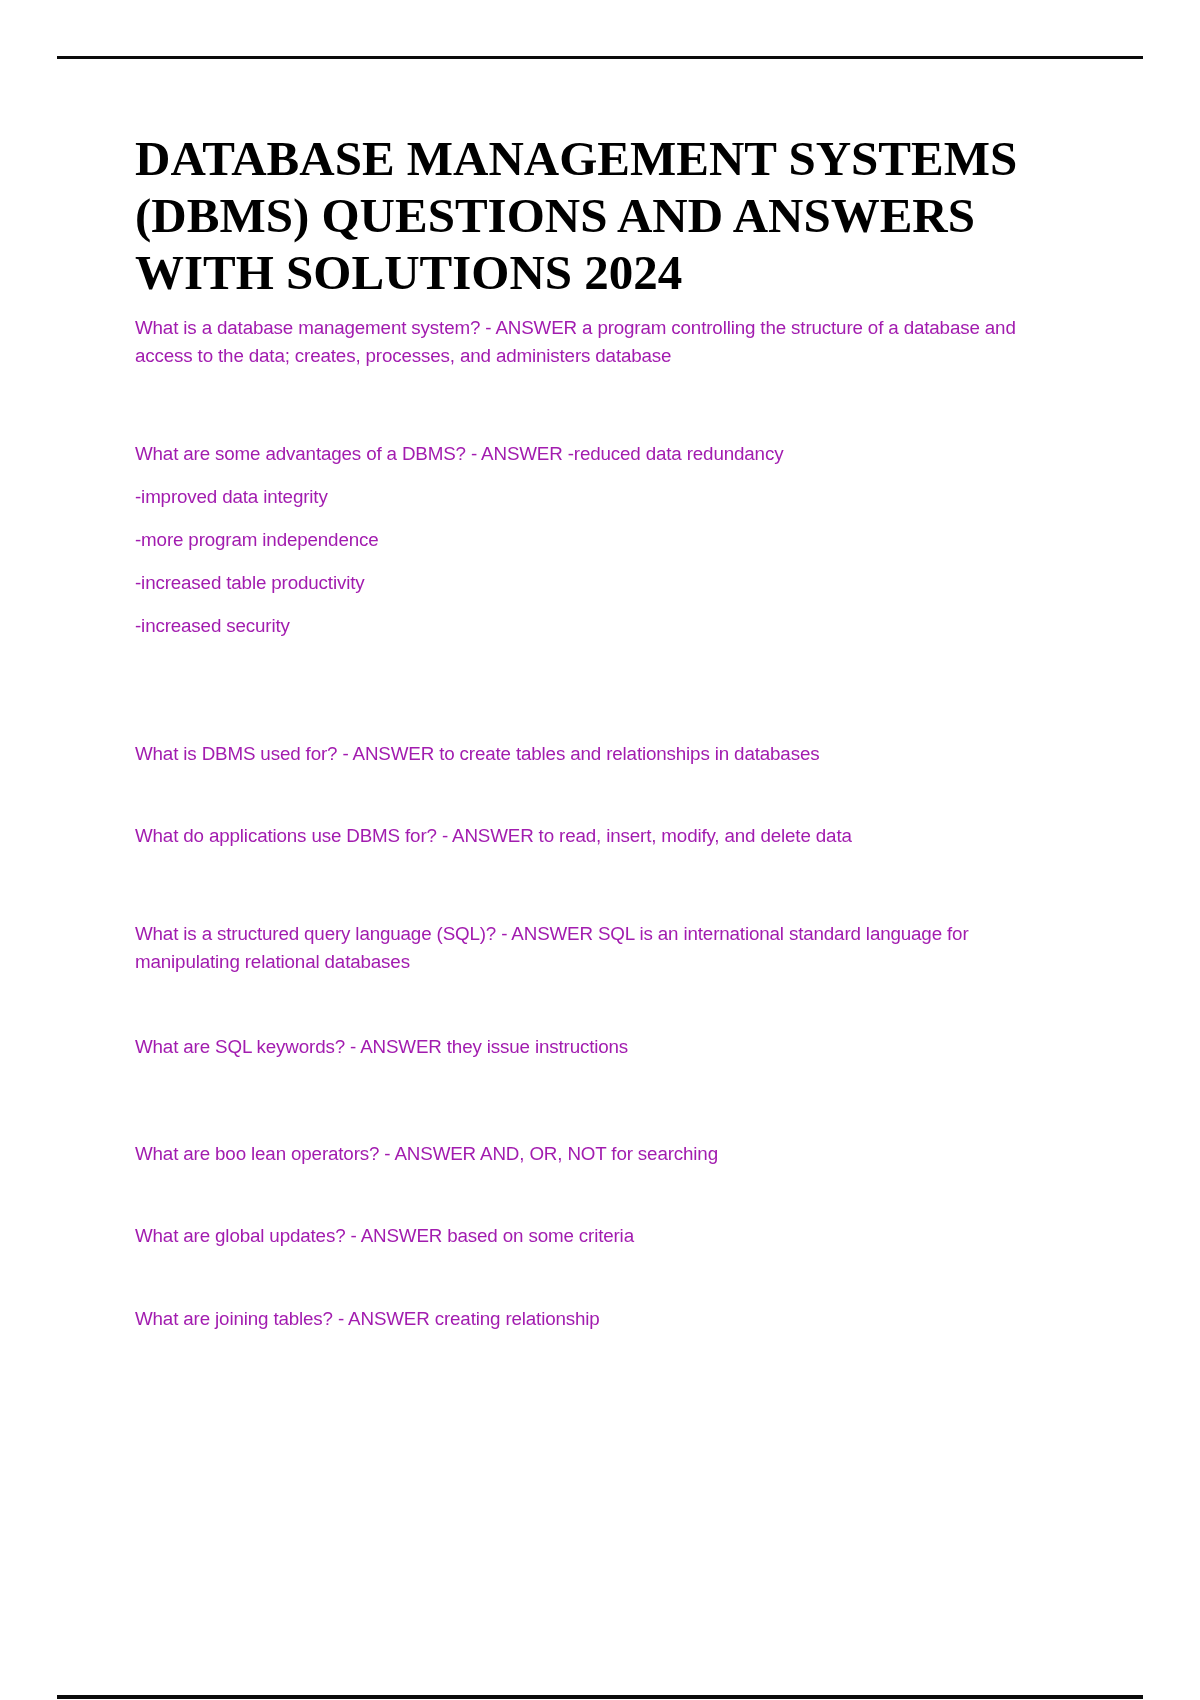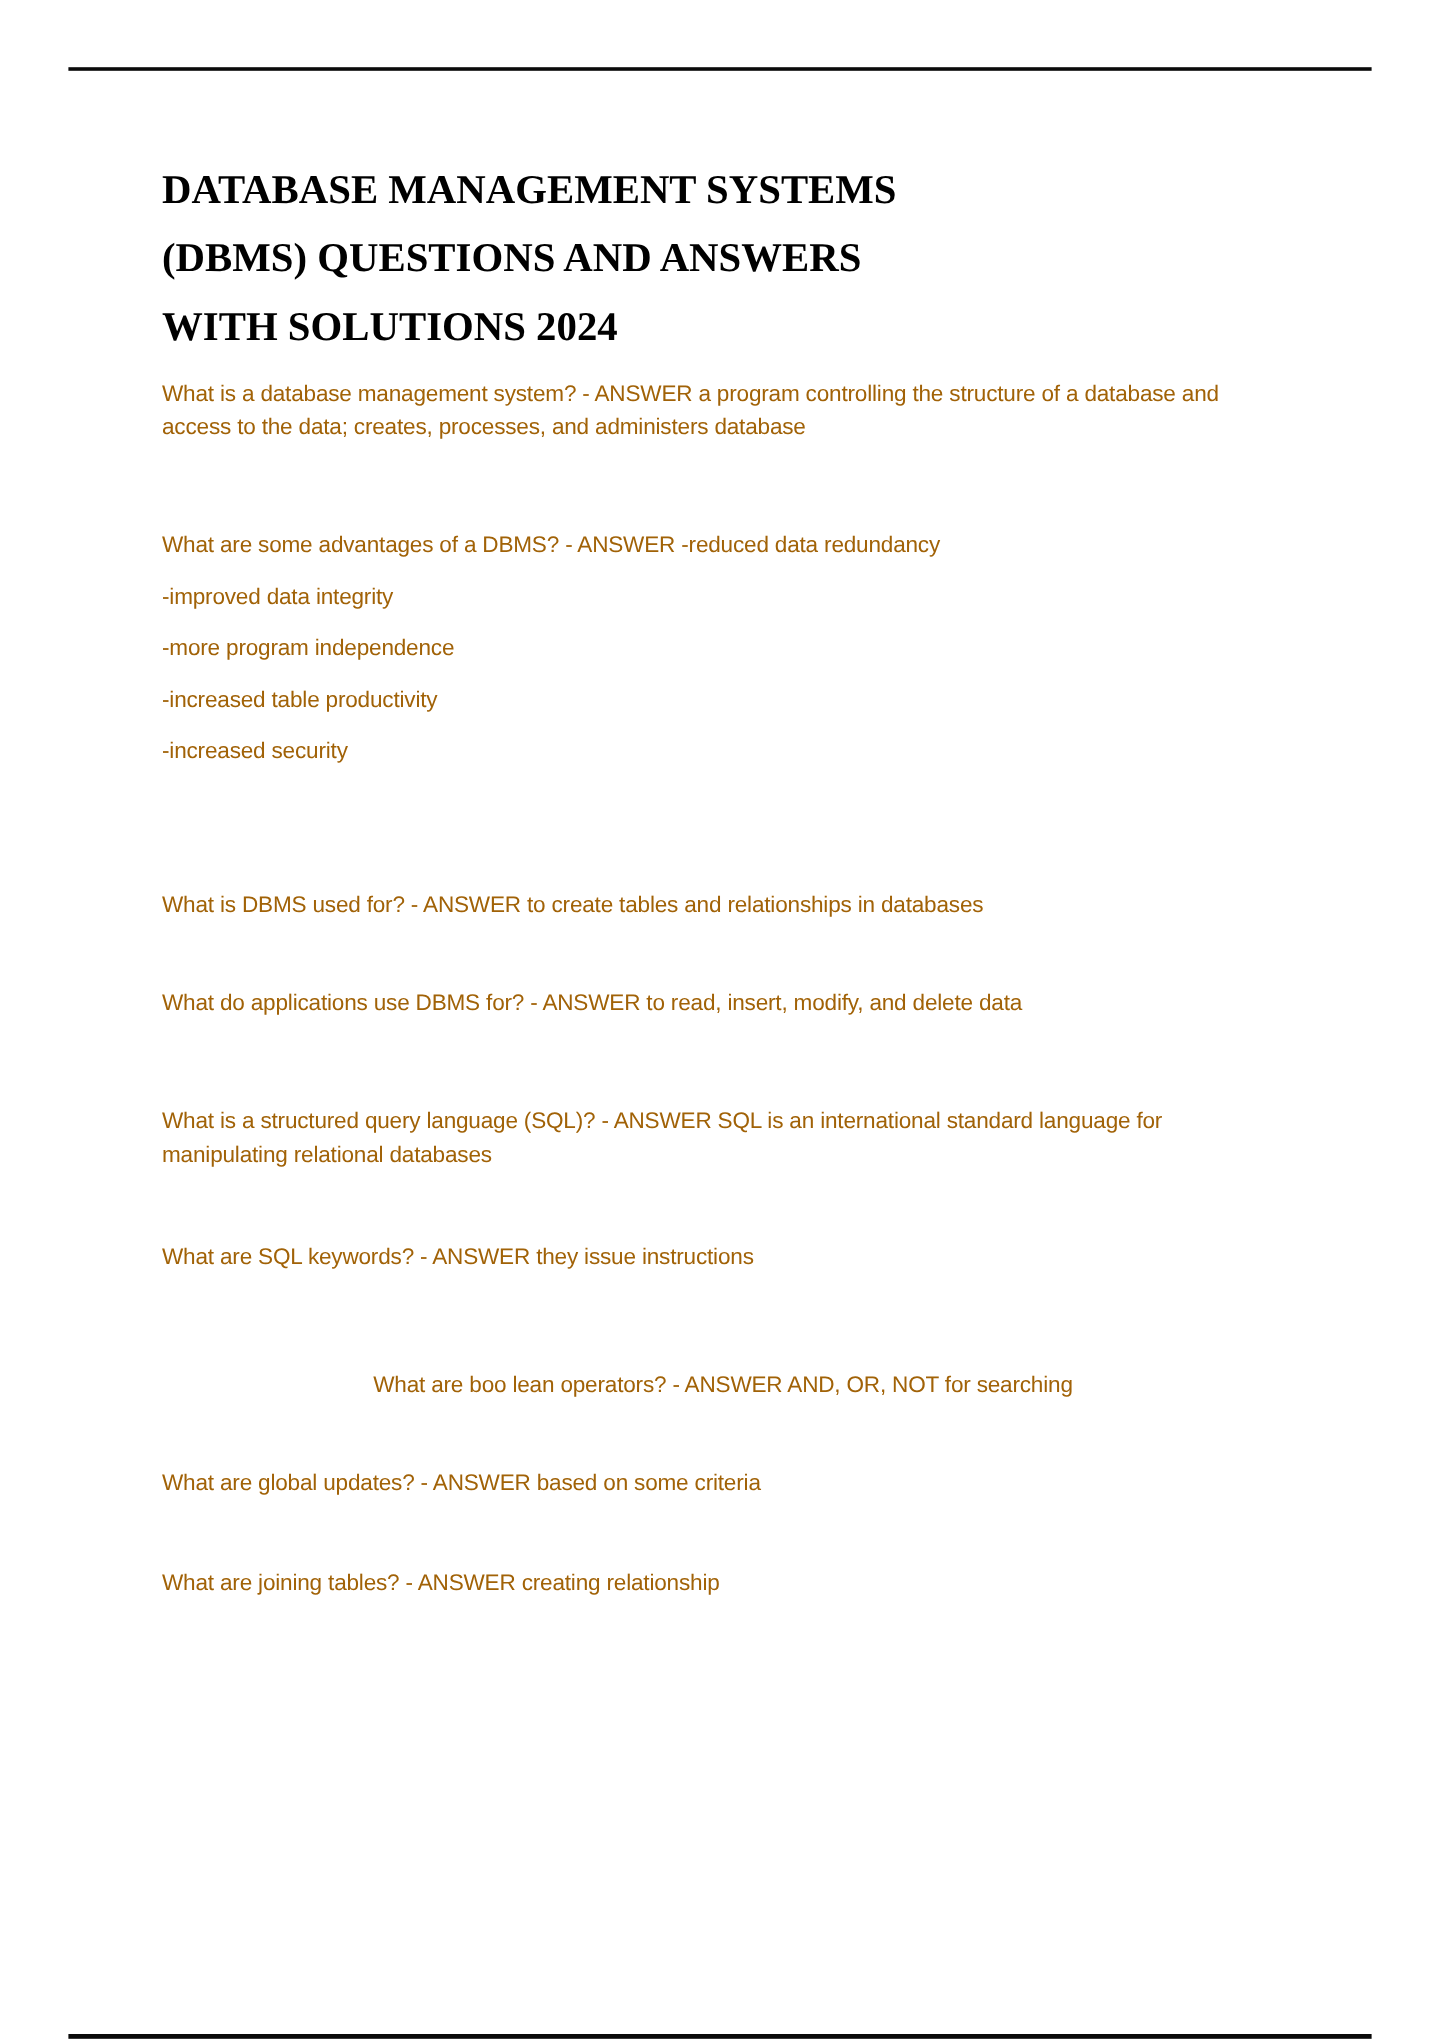--- a/index.html
+++ b/index.html
@@ -36,45 +36,45 @@
   .content {
     position: absolute;
     left: 135px;
     top: 0;
     width: 935px;
   }
   .doc-title {
     margin: 130px 0 0 0;
     font-family: "Liberation Serif", serif;
     font-weight: bold;
-    font-size: 34px;
+    font-size: 49px;
     line-height: 57px;
     color: #000000;
     letter-spacing: 0px;
   }
   .doc-title .t-line {
     display: block;
     white-space: nowrap;
   }
   .para {
     margin: 0;
     font-size: 18.8px;
     line-height: 28px;
-    color: #a16207;
+    color: #a21caf;
     letter-spacing: -0.15px;
   }
   
   .mt13 { margin-top: 13px; }
   .mt15 { margin-top: 15px; }
   .mt54 { margin-top: 54px; }
   .mt55 { margin-top: 55px; }
   .mt57 { margin-top: 57px; }
   .mt68 { margin-top: 100px; }
   .mt70 { margin-top: 70px; }
-  .mt79 { margin-top: 79px; text-align: center; }
+  .mt79 { margin-top: 79px; }
 </style>
 </head>
 <body>
 
 <div class="page">
 
   <div class="rule rule-top"></div>
 
   <div class="content">
 

